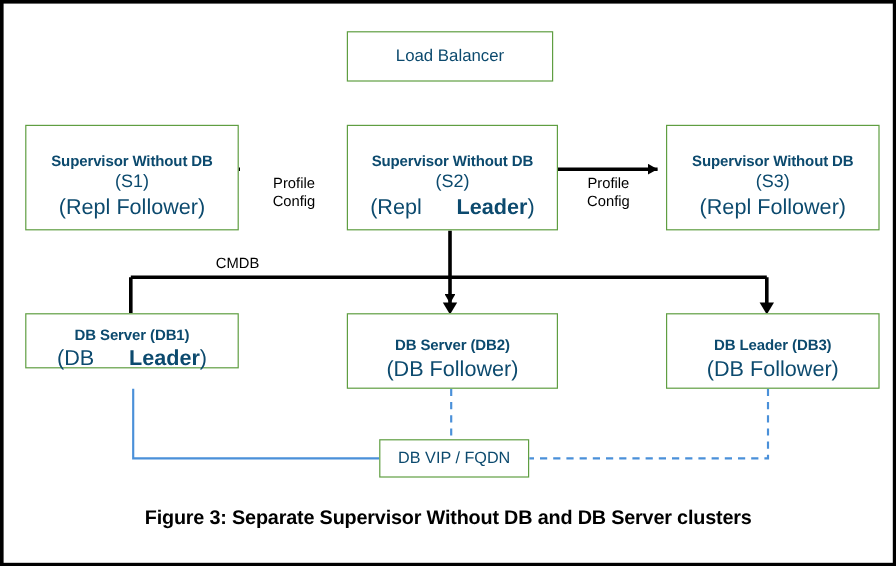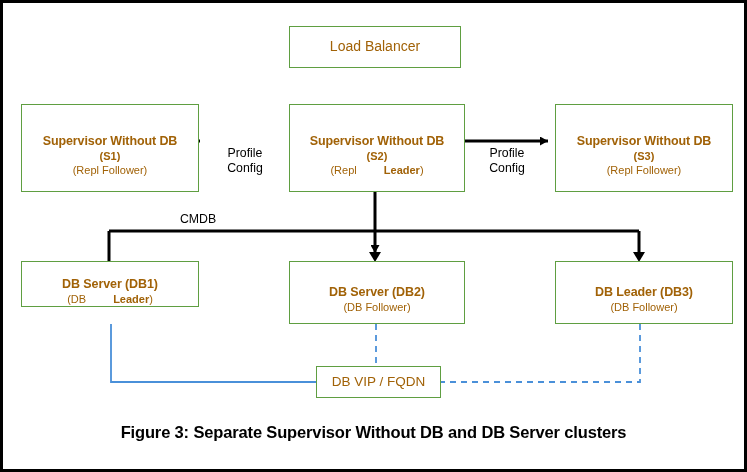--- a/index.html
+++ b/index.html
@@ -30,36 +30,36 @@
   .node {
     position: absolute;
     box-sizing: border-box;
     border: 1.6px solid #5f9e41;
     background: #ffffff;
     display: flex;
     flex-direction: column;
     align-items: center;
     justify-content: center;
     text-align: center;
-    color: #a16207;
+    color: #0c4a6e;
     line-height: 1.28;
   }
   .node .l1 {
     font-weight: bold;
     font-size: 12.5px;
     letter-spacing: -0.1px;
     margin-top: 14px;
   }
   .node .l2 {
-    font-weight: bold;
-    font-size: 11px;
+    font-weight: normal;
+    font-size: 15px;
   }
   .node .l3 {
     font-weight: normal;
-    font-size: 11px;
+    font-size: 18px;
   }
   .node .l3 b { font-weight: bold; padding-left: 24px; }
   .plain-node {
     font-weight: normal;
     font-size: 14px;
   }
   .edge-label {
     position: absolute;
     font-size: 12.3px;
     color: #000000;

